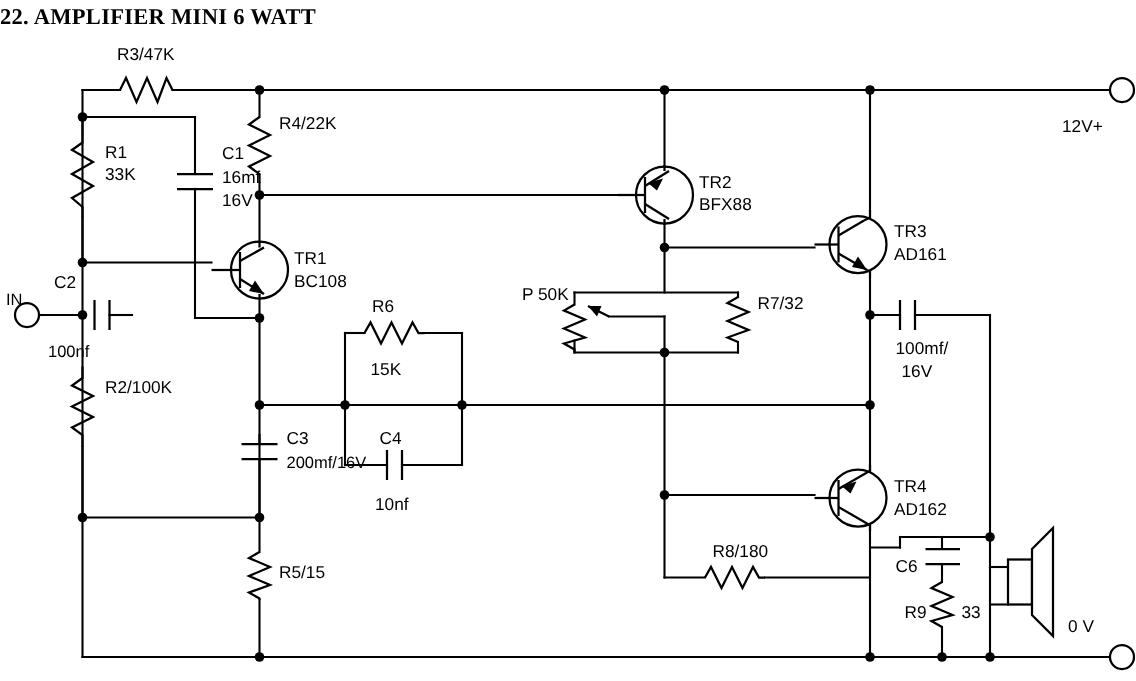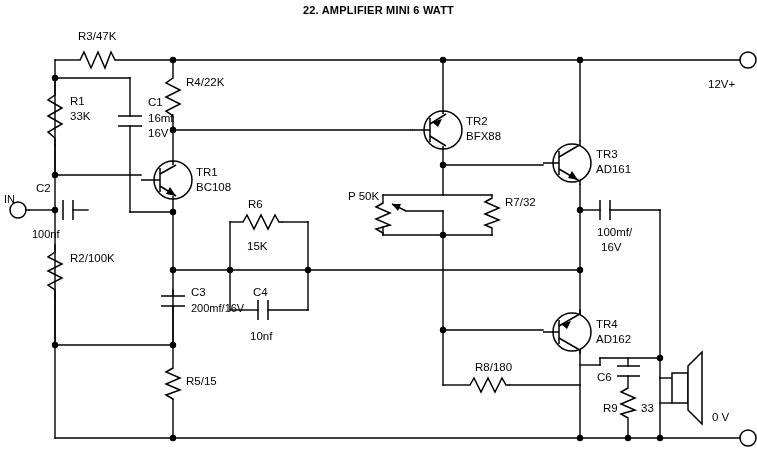--- a/index.html
+++ b/index.html
@@ -18,25 +18,25 @@
     position: relative;
     width: 757px;
     height: 454px;
     background: #ffffff;
   }
   #title {
     position: absolute;
     top: 4px;
     left: 0;
     width: 757px;
-    text-align: center;
-    font-size: 11px;
+    text-align: left;
+    font-size: 15px;
     font-weight: bold;
     letter-spacing: 0.2px;
-    font-family: Liberation Sans, sans-serif;
+    font-family: Liberation Serif, serif;
   }
   svg#schematic {
     position: absolute;
     top: 0;
     left: 0;
   }
   svg#schematic .wire {
     stroke: #000;
     stroke-width: 1.4;
     fill: none;

